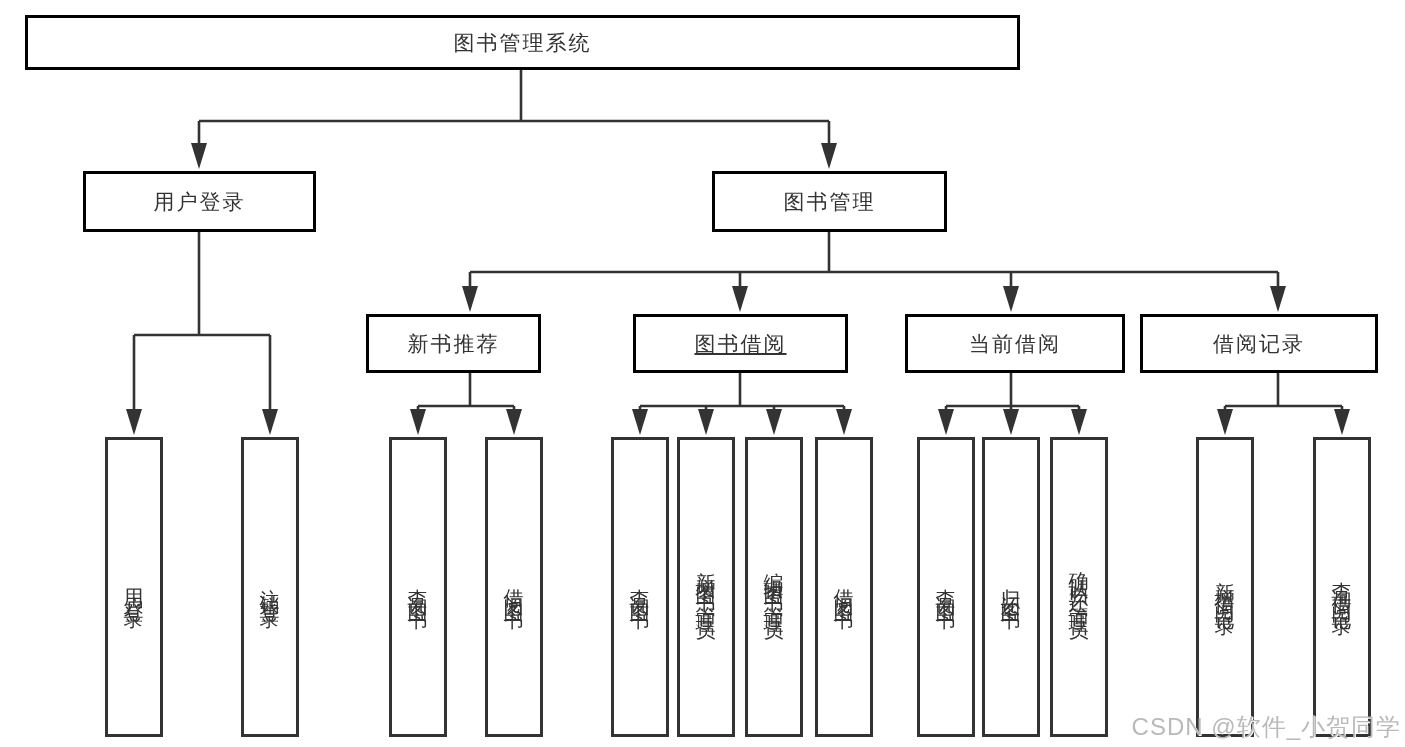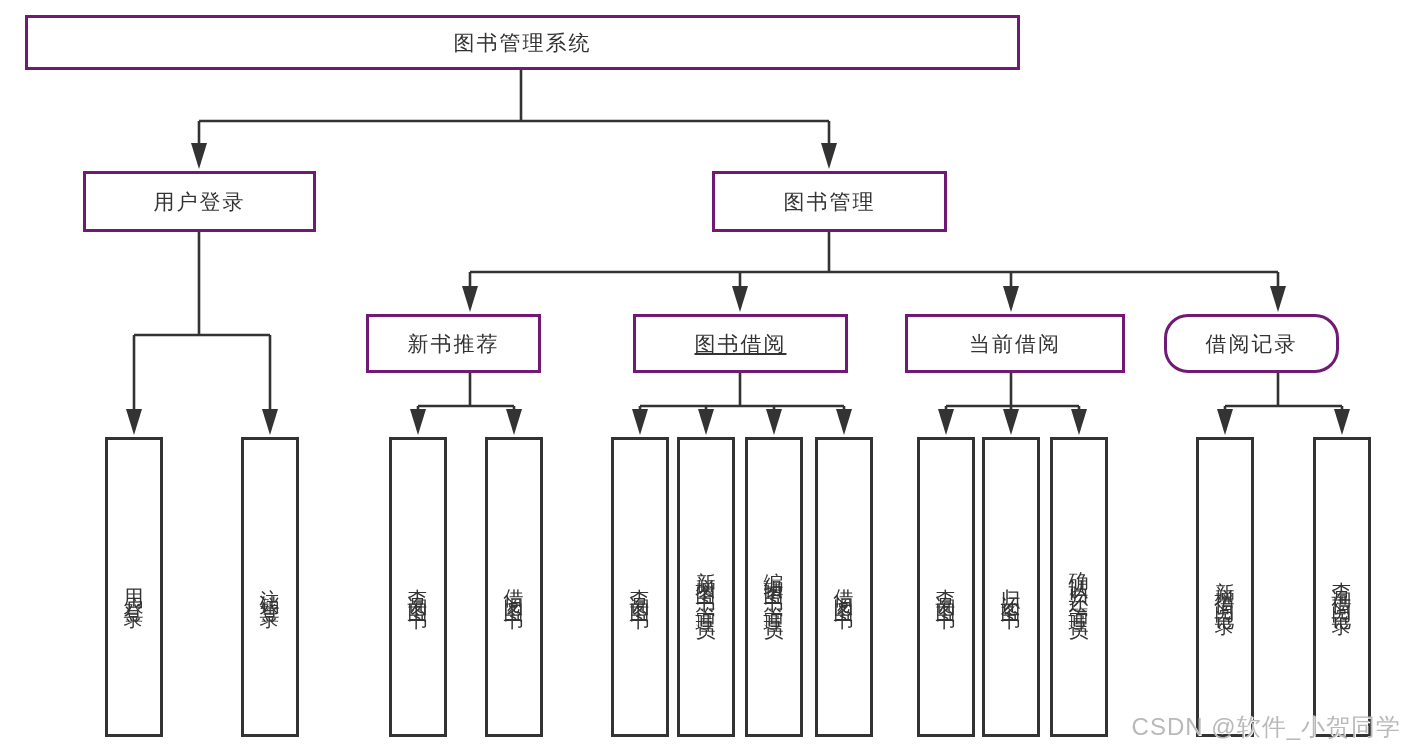--- a/index.html
+++ b/index.html
@@ -5,21 +5,21 @@
   html,body{margin:0;padding:0;background:#fff;}
   .canvas{
     position:relative;width:1405px;height:747px;background:#ffffff;
     font-family:"Liberation Sans","DejaVu Sans",sans-serif;overflow:hidden;
   }
   .connectors{position:absolute;left:0;top:0;width:1405px;height:747px;}
   .connectors path{fill:none;stroke:#333333;stroke-width:2.6;}
   .connectors line{stroke:#333333;stroke-width:2.6;}
   .connectors polygon{fill:#333333;stroke:none;}
   .hbox{
-    position:absolute;box-sizing:border-box;border:3px solid #701a75;background:#ffffff;
+    position:absolute;box-sizing:border-box;border:3px solid #000000;background:#ffffff;
     display:flex;align-items:center;justify-content:center;
     font-size:21px;color:#333333;letter-spacing:2px;
   }
   .vbox{
     position:absolute;box-sizing:border-box;border:3px solid #333333;background:#ffffff;
     top:437px;height:300px;width:58px;
     display:flex;align-items:center;justify-content:center;
   }
   .vbox span{
     writing-mode:vertical-rl;text-orientation:mixed;
@@ -117,21 +117,21 @@
 
   <div class="hbox" style="left:366px;top:314px;width:175px;height:59px;">
     <span>新书推荐</span>
   </div>
   <div class="hbox" style="left:633px;top:314px;width:215px;height:59px;text-decoration:underline;">
     <span>图书借阅</span>
   </div>
   <div class="hbox" style="left:905px;top:314px;width:220px;height:59px;">
     <span>当前借阅</span>
   </div>
-  <div class="hbox" style="left:1164px;top:314px;width:175px;height:59px;border-radius:24px;">
+  <div class="hbox" style="left:1140px;top:314px;width:238px;height:59px;">
     <span>借阅记录</span>
   </div>
 
   <div class="vbox" style="left:105px;">
     <span>用户登录</span>
   </div>
   <div class="vbox" style="left:241px;">
     <span>注销登录</span>
   </div>
 

